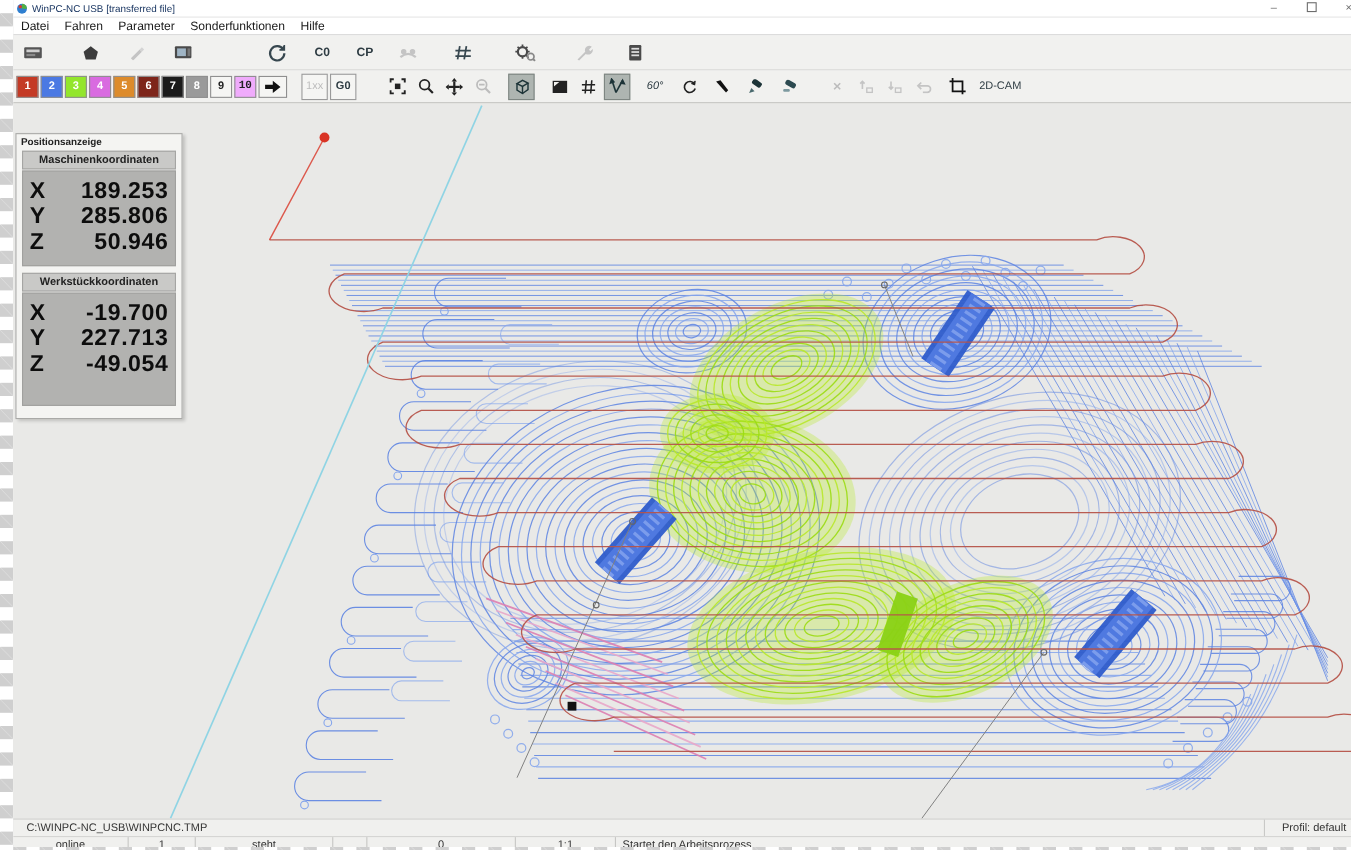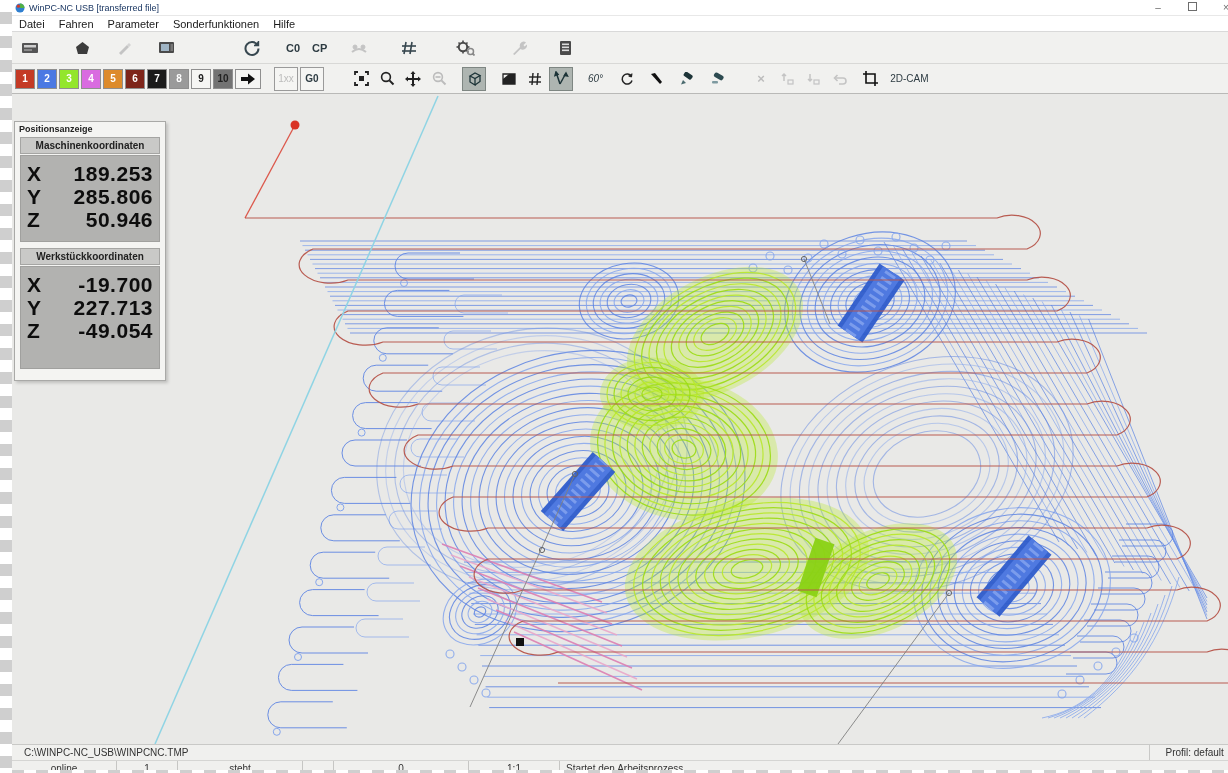--- a/index.html
+++ b/index.html
@@ -113,21 +113,21 @@
           <rect x="12.5" y="3" width="2.5" height="7" fill="#777"></rect>
         </svg>
     </span>
     <span class="tbicon" style="margin-left:62px">
       <svg width="18" height="18" viewBox="0 0 18 18" fill="none" stroke="#37474f" stroke-width="2">
           <path d="M14.5 6 A6.5 6.5 0 1 0 15.5 9.5"></path>
           <path d="M15.5 2 L15.5 6.5 L11 6.5" fill="#37474f" stroke-width="1.4"></path>
         </svg>
     </span>
     <span class="tbtext" style="margin-left:22px">C0</span>
-    <span class="tbtext" style="margin-left:12px">CP</span>
+    <span class="tbtext" style="margin-left:24px">CP</span>
     <span class="tbicon disabled" style="margin-left:20px">
       <svg width="18" height="14" viewBox="0 0 18 14" stroke="#c4c4c4" fill="#c4c4c4">
           <path d="M2 11 Q9 5 16 11" fill="none" stroke-width="2"></path>
           <circle cx="5" cy="6" r="2"></circle>
           <circle cx="13" cy="6" r="2"></circle>
         </svg>
     </span>
     <span class="tbicon" style="margin-left:26px">
       <svg width="16" height="14" viewBox="0 0 16 14" stroke="#37474f" stroke-width="1.6">
           <line x1="5" y1="1" x2="3" y2="13"></line>
@@ -171,21 +171,21 @@
     <span id="colorbtns" style="display:inline-flex">
         <span class="cbtn" style="background: rgb(196, 58, 37); color: rgb(255, 255, 255);">1</span>
         <span class="cbtn" style="background: rgb(75, 121, 227); color: rgb(255, 255, 255);">2</span>
         <span class="cbtn" style="background: rgb(147, 230, 44); color: rgb(255, 255, 255);">3</span>
         <span class="cbtn" style="background: rgb(217, 107, 224); color: rgb(255, 255, 255);">4</span>
         <span class="cbtn" style="background: rgb(221, 139, 43); color: rgb(255, 255, 255);">5</span>
         <span class="cbtn" style="background: rgb(126, 37, 26); color: rgb(255, 255, 255);">6</span>
         <span class="cbtn" style="background: rgb(27, 27, 27); color: rgb(255, 255, 255);">7</span>
         <span class="cbtn" style="background: rgb(154, 154, 154); color: rgb(255, 255, 255);">8</span>
         <span class="cbtn" style="background: rgb(245, 245, 243); color: rgb(34, 34, 34);">9</span>
-        <span class="cbtn" style="background: #737373; color: rgb(34, 34, 34);">10</span>
+        <span class="cbtn" style="background: #f0abfc; color: rgb(34, 34, 34); font-family: Liberation Mono, monospace;">10</span>
       </span>
     <span class="cbtn" style="width:26px">
       <svg width="16" height="14" viewBox="0 0 16 14">
           <path d="M1 5 H8 V1.5 L15 7 L8 12.5 V9 H1 Z" fill="#111"></path>
         </svg>
     </span>
     <span class="vbtn raised dis" style="margin-left:12px;font-size:10px">1xx</span>
     <span class="vbtn raised smalltext" style="font-weight:bold">G0</span>
 
     <span class="vbtn" style="margin-left:24px">

